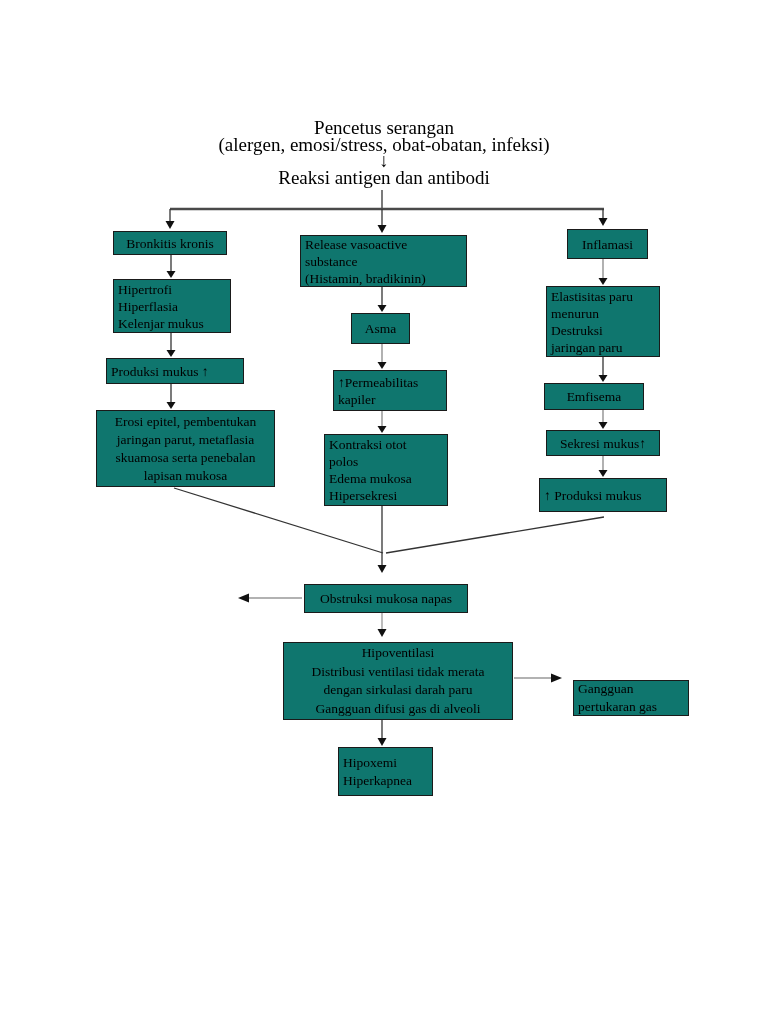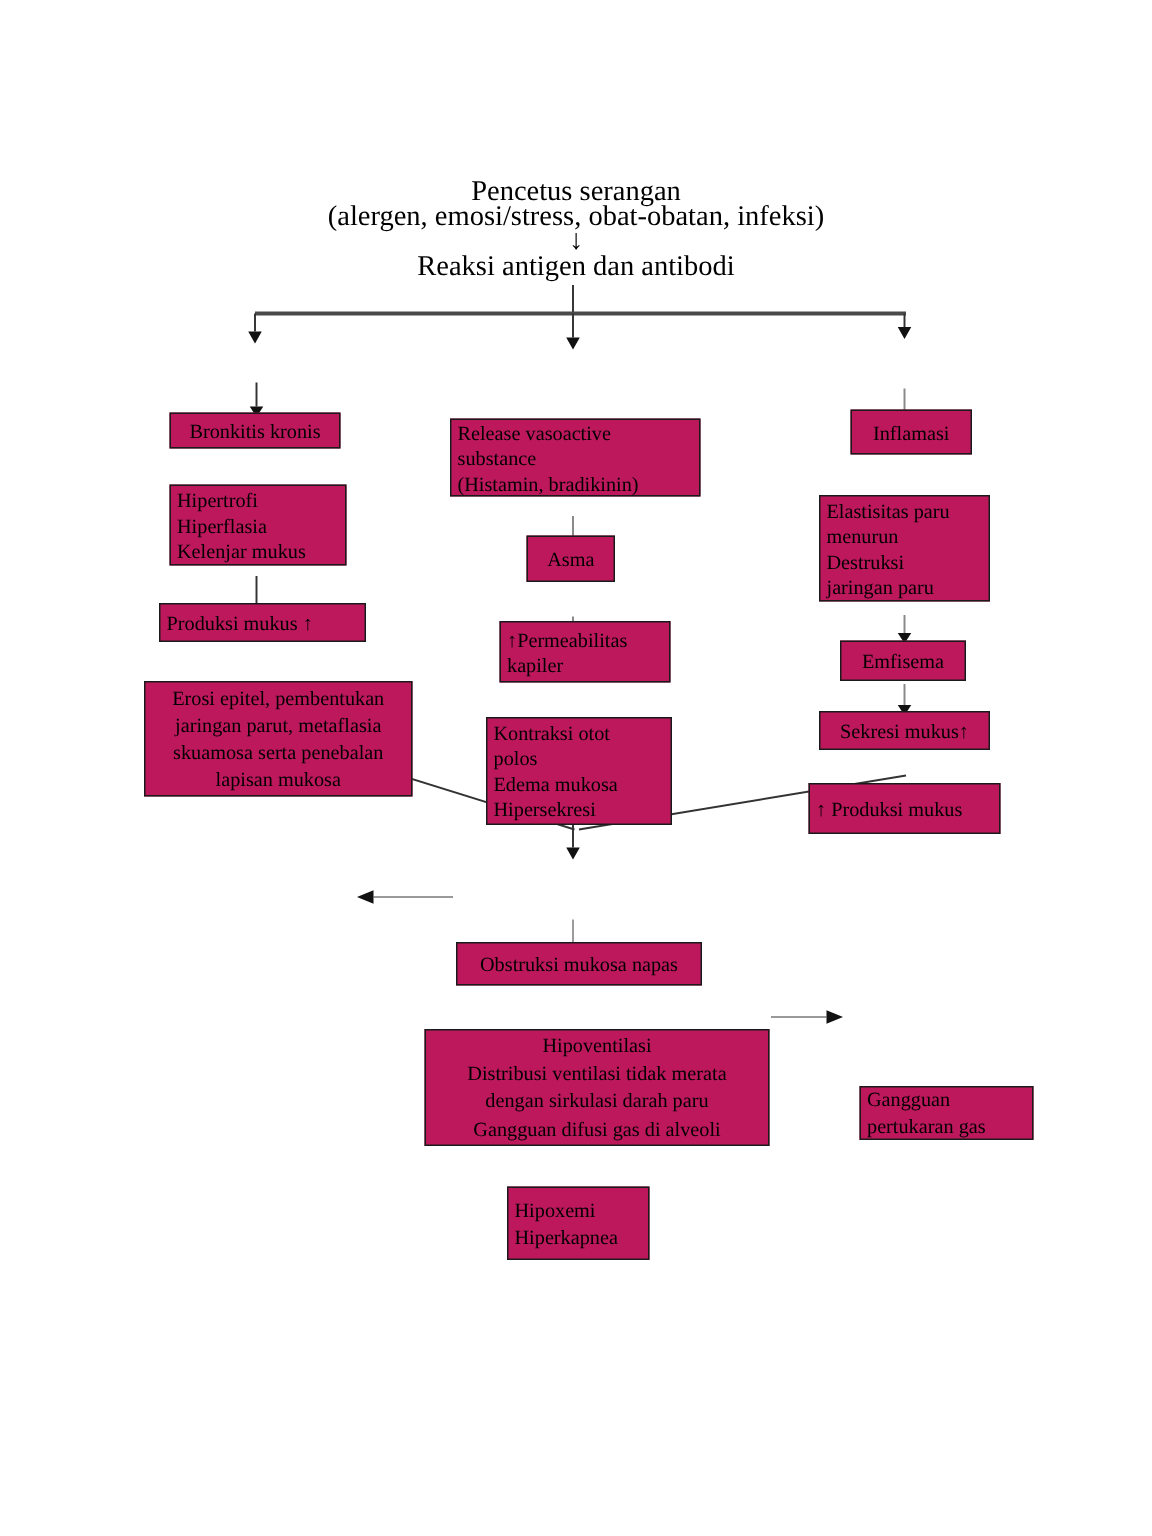--- a/index.html
+++ b/index.html
@@ -29,27 +29,26 @@
   }
   #connectors {
     position: absolute;
     top: 0; left: 0;
     width: 768px; height: 1024px;
   }
   .box {
     position: absolute;
     box-sizing: border-box;
     border: 1.5px solid #1a1a1a;
-    background: #be185d;
+    background: #0f766e;
     font-size: 13.5px;
     line-height: 17px;
     white-space: pre-line;
     display: flex;
     align-items: center;
-    margin-top: 44px;
   }
   .box.c { justify-content: center; text-align: center; }
   .box.l { padding-left: 4px; padding-right: 4px; text-align: left; }
   .box.big { line-height: 18.5px; }
 </style>
 </head>
 <body>
 
 <div id="page">
 
@@ -139,21 +138,21 @@
   <div class="box l" style="left:324px;top:434px;width:124px;height:72px">Kontraksi otot
 polos
 Edema mukosa
 Hipersekresi</div>
 
   <div class="box c" style="left:567px;top:229px;width:81px;height:30px">Inflamasi</div>
   <div class="box l" style="left:546px;top:286px;width:114px;height:71px">Elastisitas paru
 menurun
 Destruksi
 jaringan paru</div>
-  <div class="box c" style="left:560px;top:383px;width:84px;height:27px">Emfisema</div>
+  <div class="box c" style="left:544px;top:383px;width:100px;height:27px">Emfisema</div>
   <div class="box c" style="left:546px;top:430px;width:114px;height:26px">Sekresi mukus↑</div>
   <div class="box l" style="left:539px;top:478px;width:128px;height:34px">↑ Produksi mukus</div>
 
   <div class="box c" style="left:304px;top:584px;width:164px;height:29px">Obstruksi mukosa napas</div>
   <div class="box c big" style="left:283px;top:642px;width:230px;height:78px">Hipoventilasi
 Distribusi ventilasi tidak merata
 dengan sirkulasi darah paru
 Gangguan difusi gas di alveoli</div>
   <div class="box l" style="left:573px;top:680px;width:116px;height:36px;line-height:18px">Gangguan
 pertukaran gas</div>

